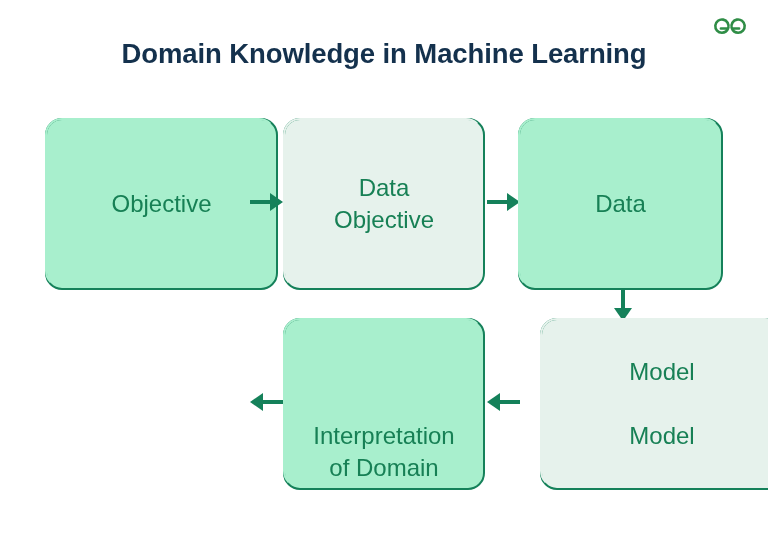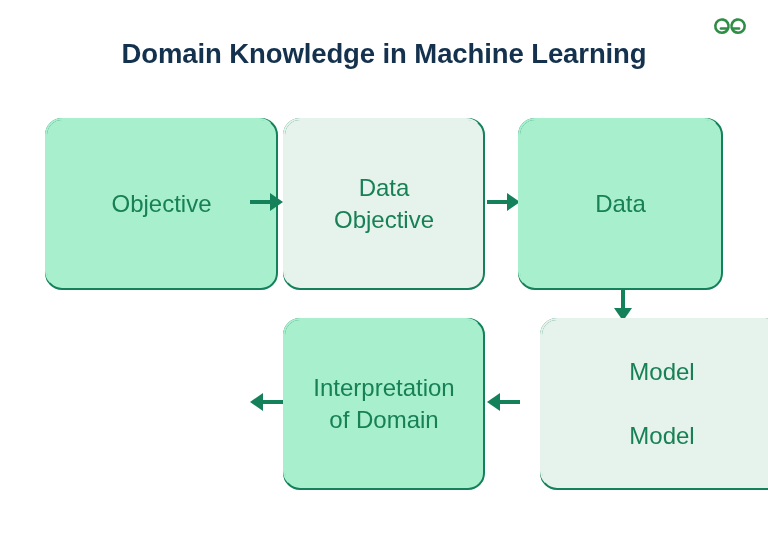--- a/index.html
+++ b/index.html
@@ -137,21 +137,21 @@
     <div class="shaft" style="top:0; height:20px;"></div>
     <div class="head" style="top:18px;"></div>
   </div>
 
 
   <div class="arrow arrow-h arrow-left" style="left:250px; top:400px; width:33px;">
     <div class="shaft" style="left:11px; width:22px;"></div>
     <div class="head" style="left:0;"></div>
   </div>
 
-  <div class="fbox mint" style="left:283px; top:318px; width:202px; height:172px;">
+  <div class="fbox mint" style="left:283px; top:318px; width:202px; height:172px;align-items:flex-end;">
     <div class="lbl">
       <span>Interpretation</span><br>
       <span>of Domain</span>
     </div>
   </div>
 
   <div class="arrow arrow-h arrow-left" style="left:487px; top:400px; width:33px;">
     <div class="shaft" style="left:11px; width:22px;"></div>
     <div class="head" style="left:0;"></div>
   </div>

